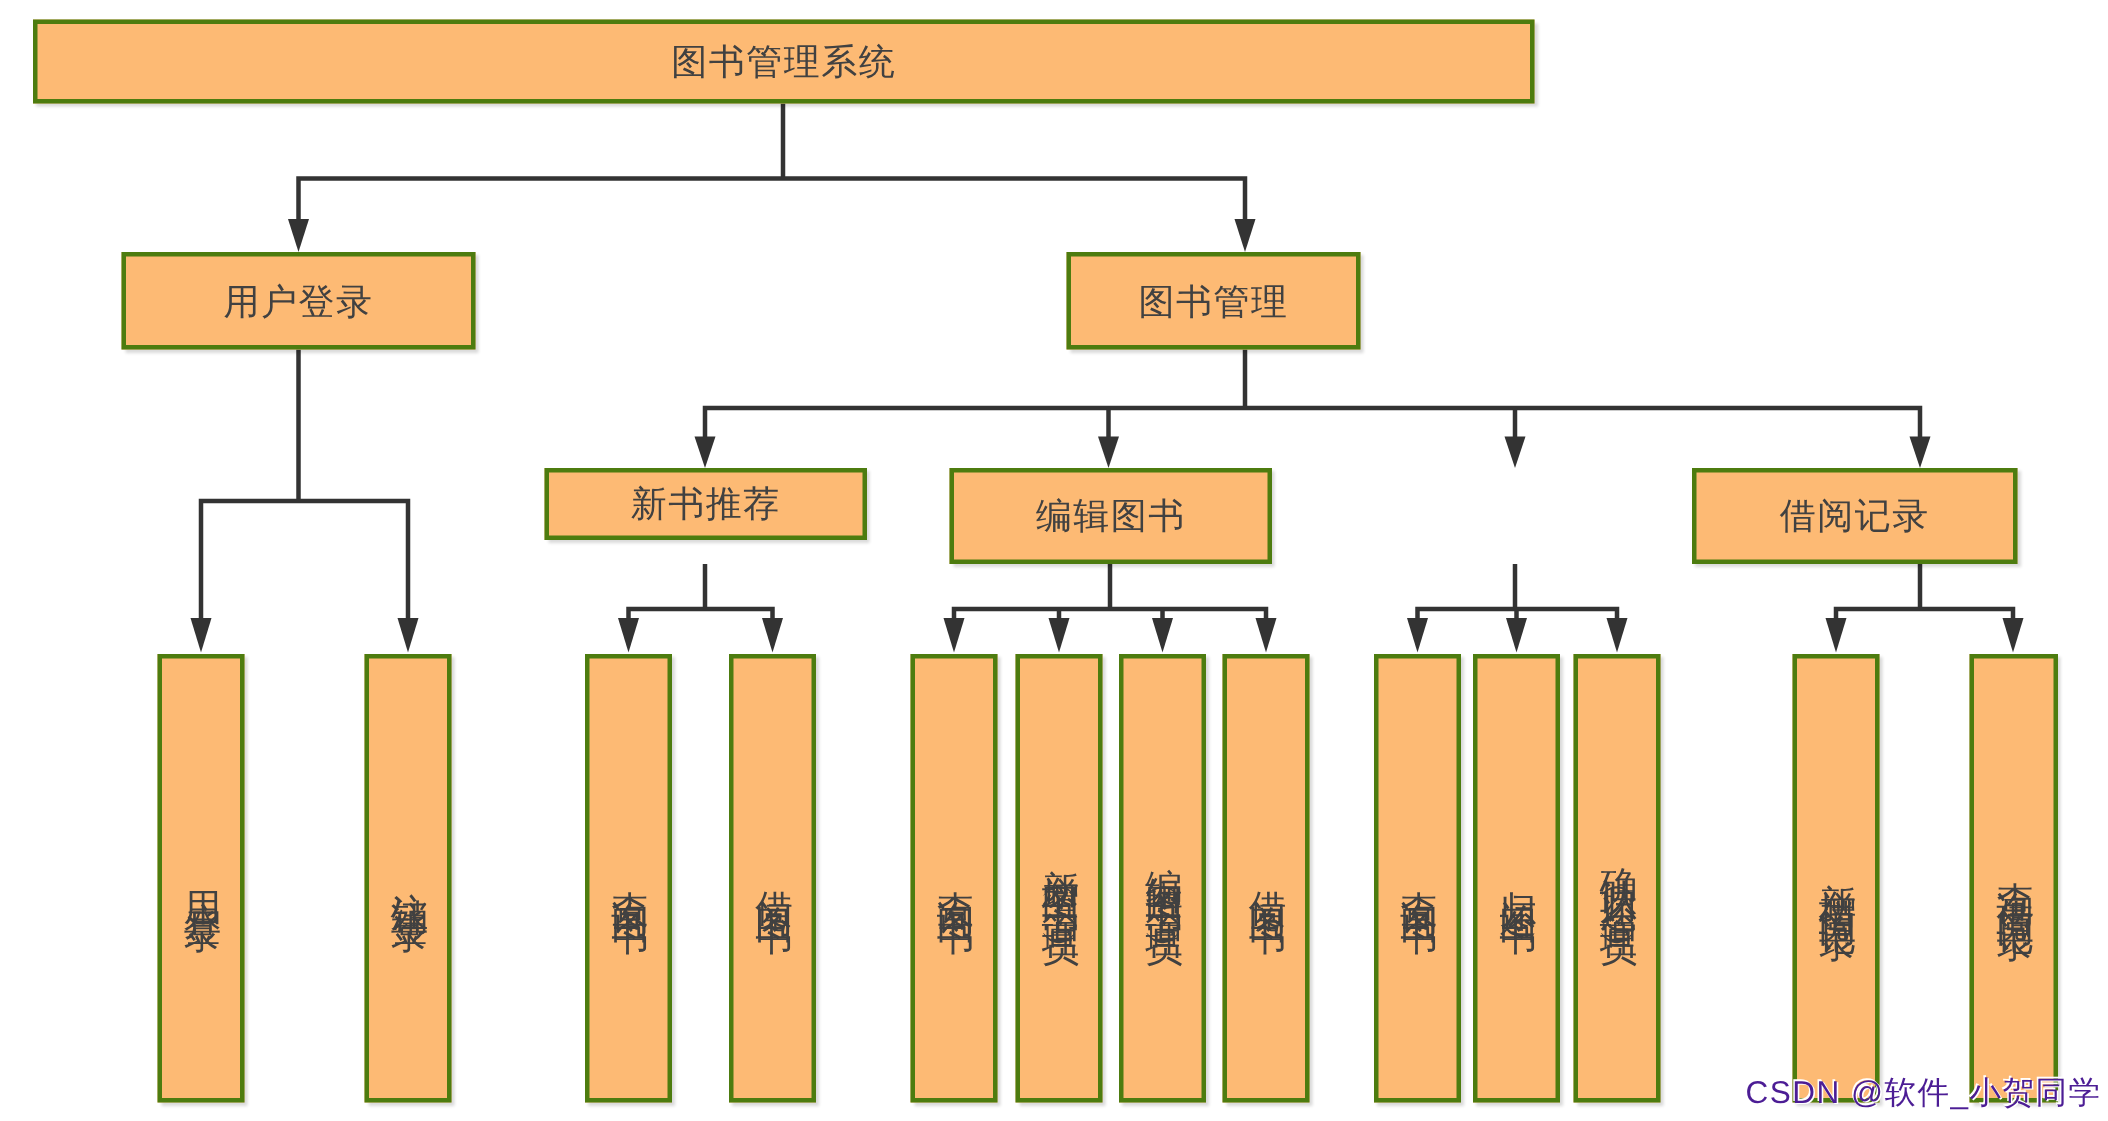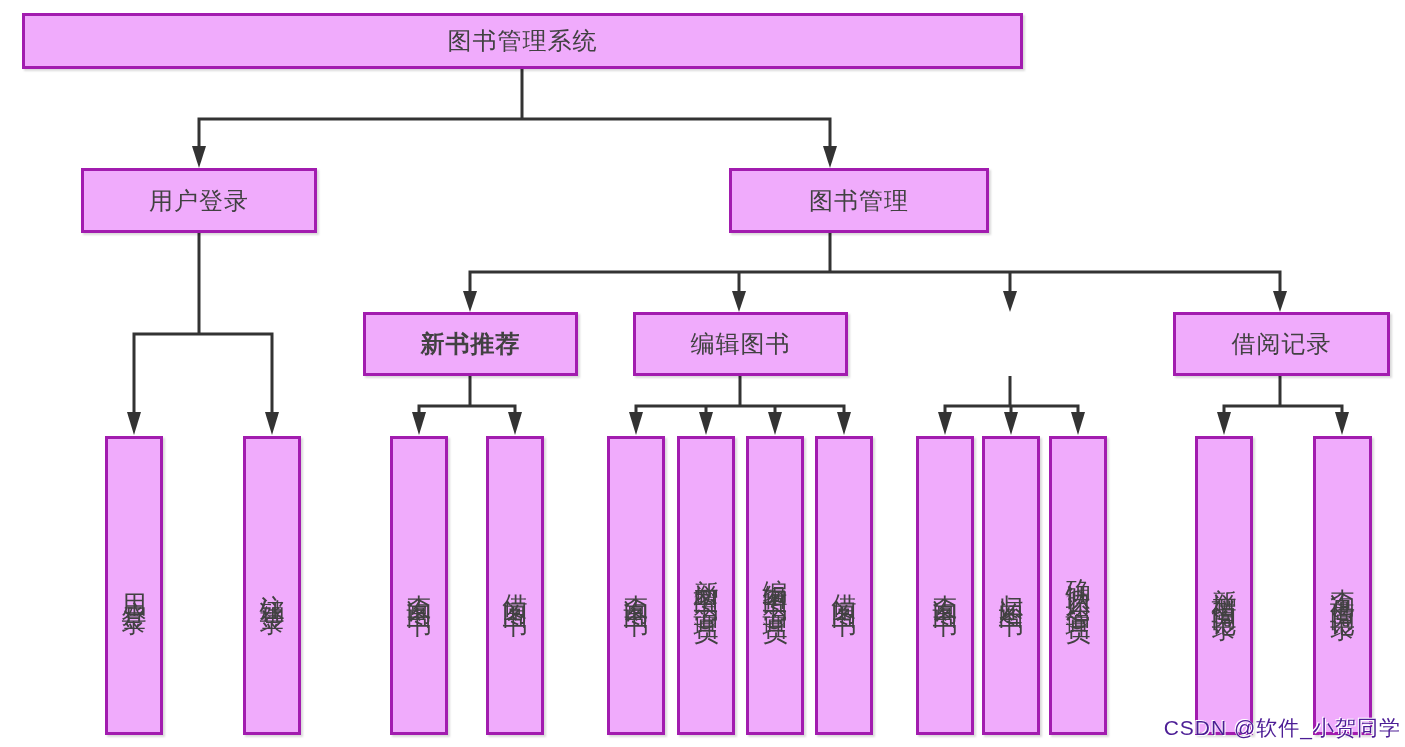--- a/index.html
+++ b/index.html
@@ -2,22 +2,22 @@
 <html><head>
 <meta charset="utf-8">
 <style>
   html,body{margin:0;padding:0;background:#ffffff;}
   .canvas{
     position:relative;width:1405px;height:747px;background:#ffffff;
     font-family:"Liberation Sans","DejaVu Sans",sans-serif;overflow:hidden;
   }
   .connectors{position:absolute;left:0;top:0;z-index:1;}
   .node{
-    position:absolute;box-sizing:border-box;background:#f0abfc;
-    border:3px solid #a21caf;display:flex;align-items:center;justify-content:center;
+    position:absolute;box-sizing:border-box;background:#fdba74;
+    border:3px solid #4d7c0f;display:flex;align-items:center;justify-content:center;
     color:#414141;z-index:2;box-shadow:2px 2px 2px rgba(0,0,0,0.15);
   }
   .hnode{font-size:24px;letter-spacing:1px;white-space:nowrap;}
   .leaf .v-text{
     writing-mode:vertical-rl;text-orientation:mixed;
     font-size:25px;letter-spacing:6px;line-height:1;
   }
   .watermark{
     position:absolute;right:4px;bottom:5px;z-index:3;
     font-size:21px;color:#4c1d95;letter-spacing:1px;white-space:nowrap;
@@ -80,25 +80,25 @@
       <polygon points="1004,412 1018,412 1011,435"></polygon>
       <polygon points="1071,412 1085,412 1078,435"></polygon>
       <polygon points="1217,412 1231,412 1224,435"></polygon>
       <polygon points="1335,412 1349,412 1342,435"></polygon>
     </g>
   </svg>
 
   <div class="node hnode" style="left:22px;top:13px;width:1001px;height:56px;">图书管理系统</div>
 
   <div class="node hnode" style="left:81px;top:168px;width:236px;height:65px;">用户登录</div>
-  <div class="node hnode" style="left:729px;top:168px;width:260px;height:65px;">图书管理</div>
+  <div class="node hnode" style="left:711px;top:168px;width:196px;height:65px;">图书管理</div>
 
-  <div class="node hnode" style="left:363px;top:312px;width:215px;height:64px;font-weight:bold;">新书推荐</div>
+  <div class="node hnode" style="left:363px;top:312px;width:215px;height:48px;">新书推荐</div>
   <div class="node hnode" style="left:633px;top:312px;width:215px;height:64px;">编辑图书</div>
-  <div class="node hnode" style="left:1173px;top:312px;width:217px;height:64px;">借阅记录</div>
+  <div class="node hnode" style="left:1128px;top:312px;width:217px;height:64px;">借阅记录</div>
 
   <div class="node leaf" style="left:105px;top:436px;width:58px;height:299px;">
     <span class="v-text">用户登录</span>
   </div>
   <div class="node leaf" style="left:243px;top:436px;width:58px;height:299px;">
     <span class="v-text">注销登录</span>
   </div>
 
   <div class="node leaf" style="left:390px;top:436px;width:58px;height:299px;">
     <span class="v-text">查询图书</span>

